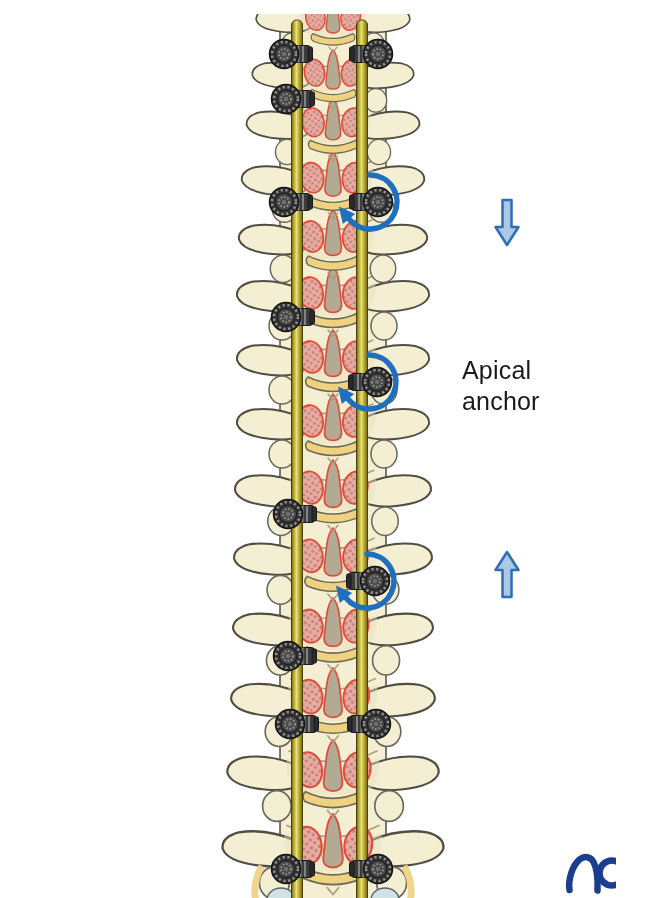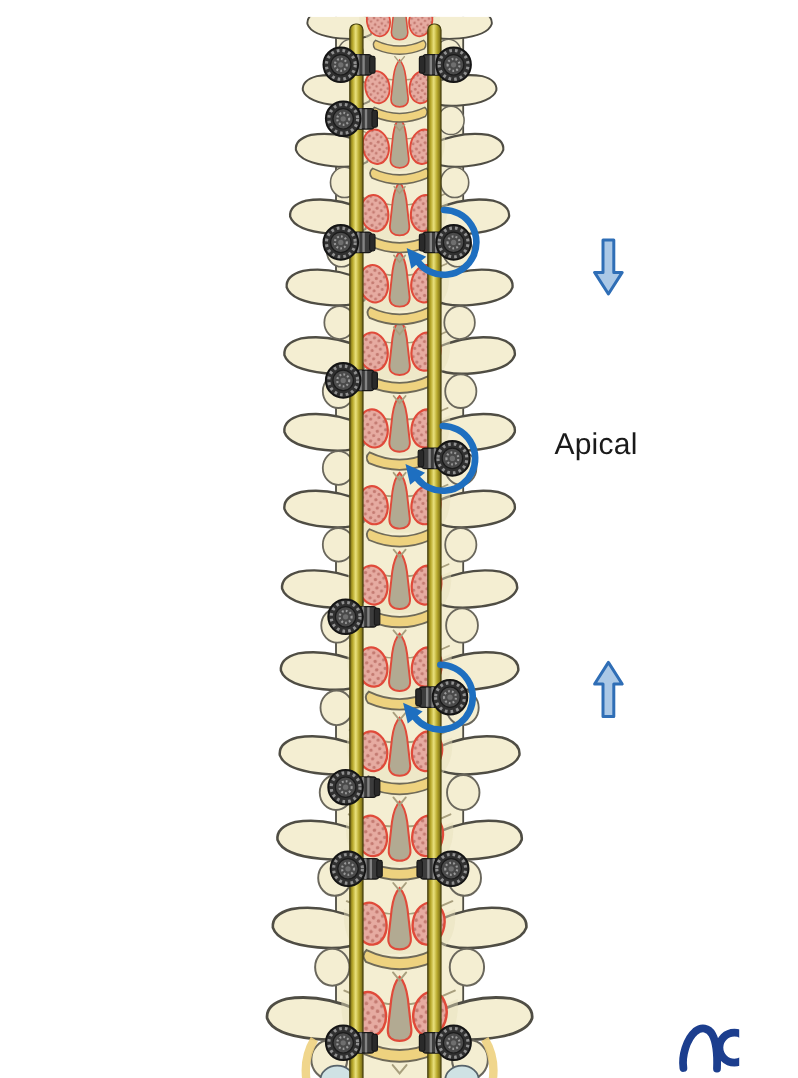--- a/index.html
+++ b/index.html
@@ -164,15 +164,16 @@
       </g>
 
     <g aria-label="AO">
       <path class="logo-stroke" d="M 569.5 876 C 568 866 572 852 579.5 845.5 C 584.5 841.5 590.5 842.5 593.5 848 C 596.5 853.5 598 864 597.5 876.5"></path>
       <circle class="logo-stroke" cx="612" cy="859" r="12.5"></circle>
     </g>
   </svg>
 
   <div class="apical-label">
     <div>Apical</div>
+    <div>anchor</div>
   </div>
 
 </div>
 
 </body></html>

